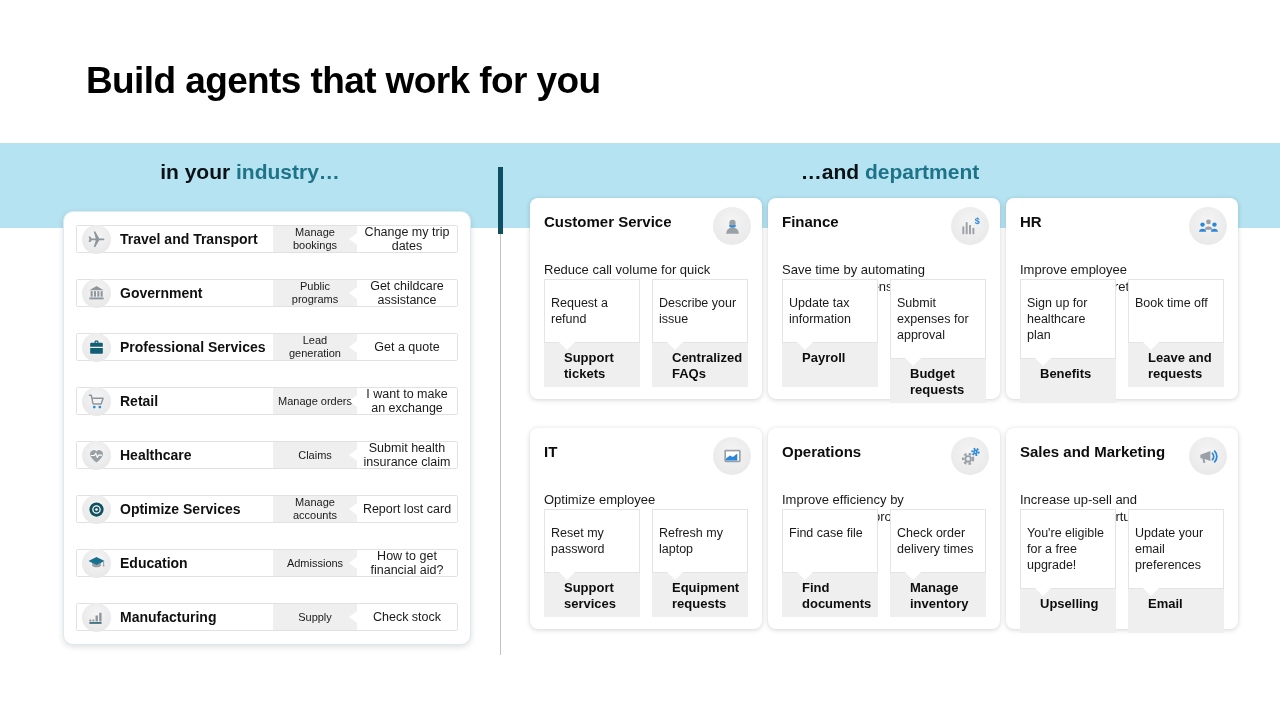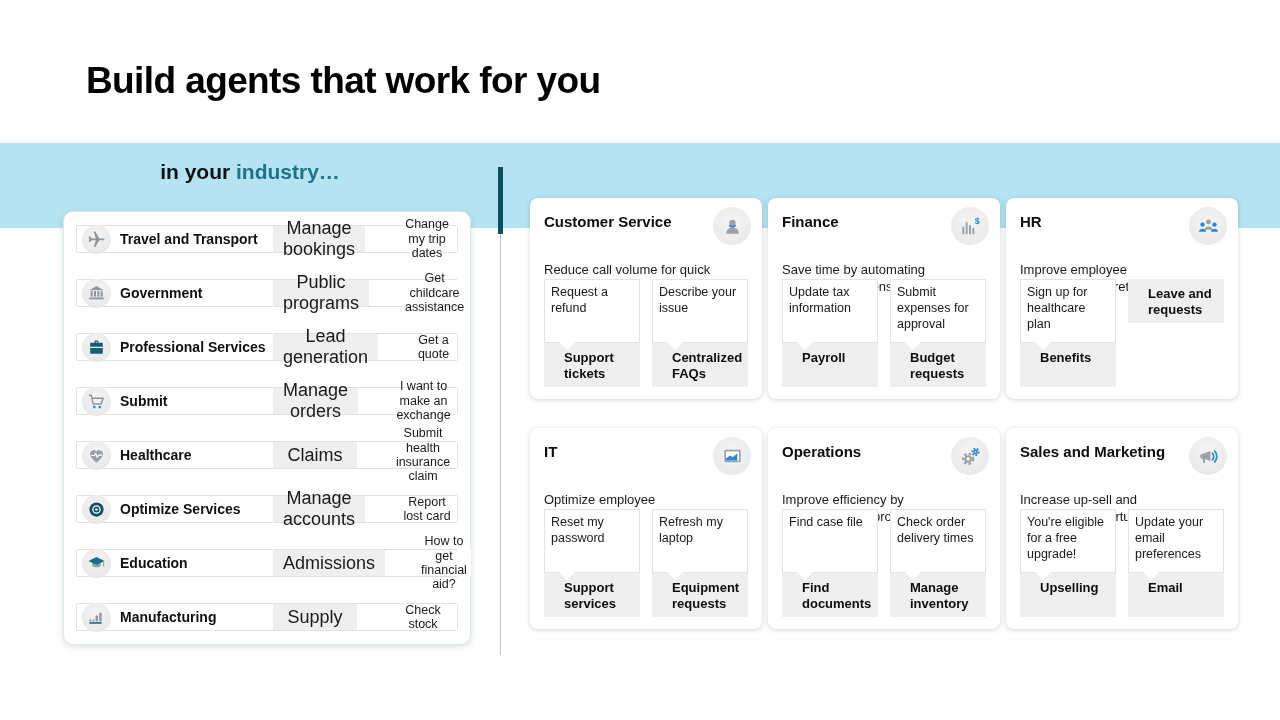--- a/index.html
+++ b/index.html
@@ -24,55 +24,56 @@
     box-shadow:0 2px 6px rgba(0,0,0,.13);
     padding:13px 12px; display:flex; flex-direction:column; justify-content:space-between; }
   .ind-row { display:flex; height:28px; border:1px solid #e1e1e1; border-radius:2px; background:#fff; }
   .ind-left { flex:0 0 196px; display:flex; align-items:center; gap:9px; padding-left:5px; background:#fff; }
   .ind-icon { width:29px; height:29px; border-radius:50%; flex:0 0 29px;
     background:radial-gradient(circle at 50% 38%, #f5f5f5, #e4e4e4);
     display:flex; align-items:center; justify-content:center; }
   .ind-icon svg { width:19px; height:19px; }
   .ind-name { font-size:14px; font-weight:700; color:#101010; white-space:nowrap; }
   .ind-topic { flex:0 0 84px; background:#efefef; display:flex; align-items:center; justify-content:center;
-    text-align:center; font-size:18px; line-height:1.15; color:#1a1a1a; padding:2px 10px; }
+    text-align:center; font-size:11px; line-height:1.15; color:#1a1a1a; padding:2px 3px; }
   .ind-quote { flex:1; position:relative; background:#fff; display:flex; align-items:center; justify-content:center;
-    text-align:center; font-size:12.5px; line-height:1.15; color:#1a1a1a; padding:2px 4px;margin-left:32px; }
+    text-align:center; font-size:12.5px; line-height:1.15; color:#1a1a1a; padding:2px 4px; }
   .ind-quote::before { content:""; position:absolute; left:-8px; top:7px; width:0; height:0;
     border-top:6px solid transparent; border-bottom:6px solid transparent; border-right:8px solid #fff; }
 
   
   .dept-grid { position:absolute; left:530px; top:198px; display:grid;
     grid-template-columns:repeat(3,232px); column-gap:6px; row-gap:29px; }
   .dept-card { position:relative; width:232px; height:201px; background:#fff; border-radius:8px;
     box-shadow:0 1px 5px rgba(0,0,0,.18); padding:15px 14px 12px 14px; }
   .dept-icon { position:absolute; top:9px; right:11px; width:38px; height:38px; border-radius:50%;
     background:radial-gradient(circle at 50% 38%, #f4f4f4, #e6e6e6);
     display:flex; align-items:center; justify-content:center; }
   .dept-icon svg { width:23px; height:23px; }
   .dept-title { font-size:15px; font-weight:700; color:#0d0d0d; margin-bottom:5px; }
   .dept-desc { font-size:13px; line-height:1.32; color:#1a1a1a; width:172px;margin-top:31px; }
   .dept-chips { position:absolute; left:14px; bottom:12px; display:flex; gap:12px; }
   .chip-col { width:96px; display:flex; flex-direction:column; height:108px; }
   .quote-box { position:relative; z-index:1; flex:1; background:#fff; border:1px solid #e4e4e4;
-    padding:4px 6px; font-size:12.5px; line-height:1.28; color:#1a1a1a; }
+    padding:15px 6px; font-size:12.5px; line-height:1.28; color:#1a1a1a; }
   .quote-box::after { content:""; position:absolute; left:14px; bottom:-8px; width:0; height:0;
     border-left:8px solid transparent; border-right:8px solid transparent; border-top:8px solid #fff; }
   .label-box { flex:0 0 auto; min-height:44px; background:#efefef; padding:7px 6px 4px 20px;
     font-size:13px; font-weight:700; line-height:1.25; color:#0d0d0d; }
 </style>
 </head>
 <body>
 
 <div class="slide">
 
   <div class="title">Build agents that work for you</div>
 
   <div class="band"></div>
   <div class="band-header band-left"><span>in your </span><span class="accent">industry…</span></div>
+  <div class="band-header band-right"><span>…and </span><span class="accent">department</span></div>
 
   <div class="divider-dark"></div>
   <div class="divider-thin"></div>
 
   <div class="industry-panel">
 
     <div class="ind-row">
       <div class="ind-left">
         <span class="ind-icon">
           <svg viewBox="0 0 24 24">
@@ -119,21 +120,21 @@
 
     <div class="ind-row">
       <div class="ind-left">
         <span class="ind-icon">
           <svg viewBox="0 0 24 24">
               <path d="M3 4h2.4l2.1 10.3c.1.5.5.8 1 .8h8.7c.5 0 .9-.3 1-.8L20.4 8H6.2" fill="none" stroke="#8F969C" stroke-width="1.8" stroke-linecap="round" stroke-linejoin="round"></path>
               <circle cx="9.2" cy="19" r="1.7" fill="#2B88D8"></circle>
               <circle cx="16.2" cy="19" r="1.7" fill="#2B88D8"></circle>
             </svg>
         </span>
-        <span class="ind-name">Submit</span>
+        <span class="ind-name">Retail</span>
       </div>
       <div class="ind-topic">Manage orders</div>
       <div class="ind-quote">I want to make an exchange</div>
     </div>
 
     <div class="ind-row">
       <div class="ind-left">
         <span class="ind-icon">
           <svg viewBox="0 0 24 24">
               <path fill="#9AA0A6" d="M12 21s-8.2-5.4-8.2-11.1A4.6 4.6 0 0 1 12 7a4.6 4.6 0 0 1 8.2 2.9C20.2 15.6 12 21 12 21z"></path>
@@ -256,20 +257,21 @@
           </svg>
       </span>
       <div class="dept-title">HR</div>
       <div class="dept-desc">Improve employee satisfaction and retention</div>
       <div class="dept-chips">
         <div class="chip-col">
           <div class="quote-box">Sign up for healthcare plan</div>
           <div class="label-box">Benefits</div>
         </div>
         <div class="chip-col">
+          <div class="quote-box">Book time off</div>
           <div class="label-box">Leave and requests</div>
         </div>
       </div>
     </div>
 
     <div class="dept-card">
       <span class="dept-icon">
         <svg viewBox="0 0 24 24">
             <rect x="3.5" y="5" width="17" height="13" rx="1.5" fill="#9AA0A6"></rect>
             <rect x="5.2" y="6.7" width="13.6" height="9.6" fill="#fff"></rect>

